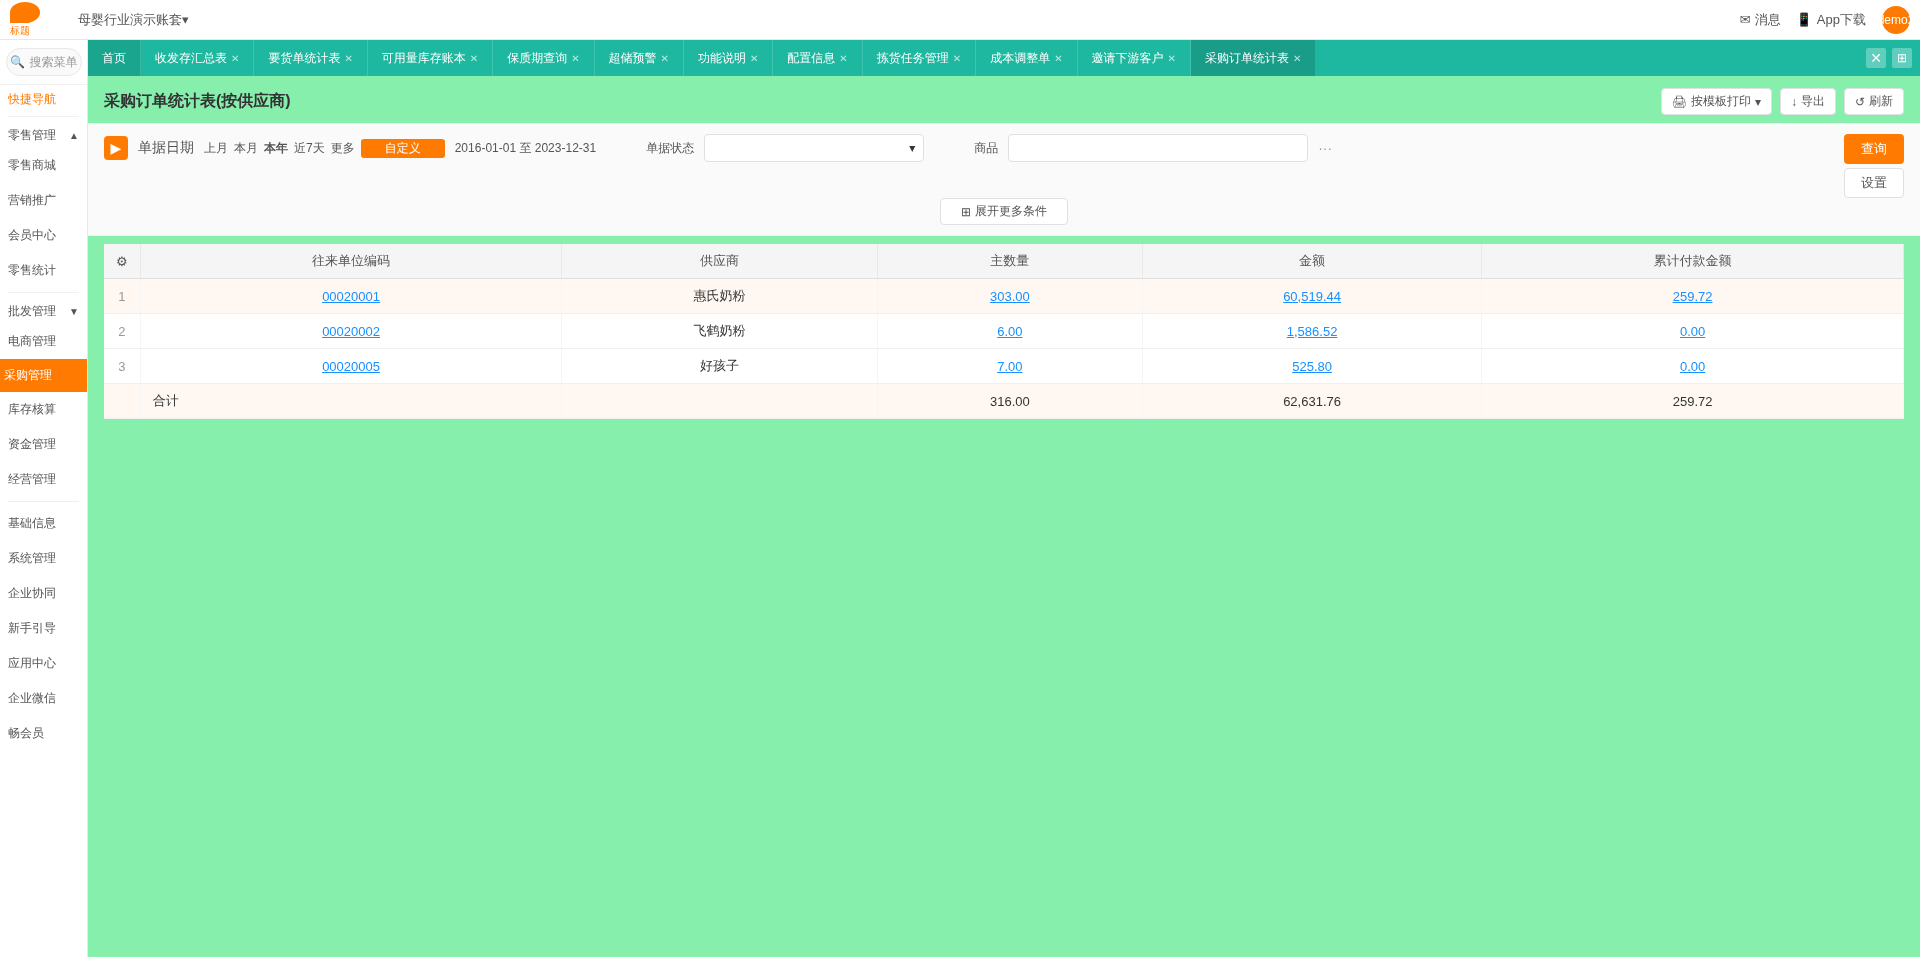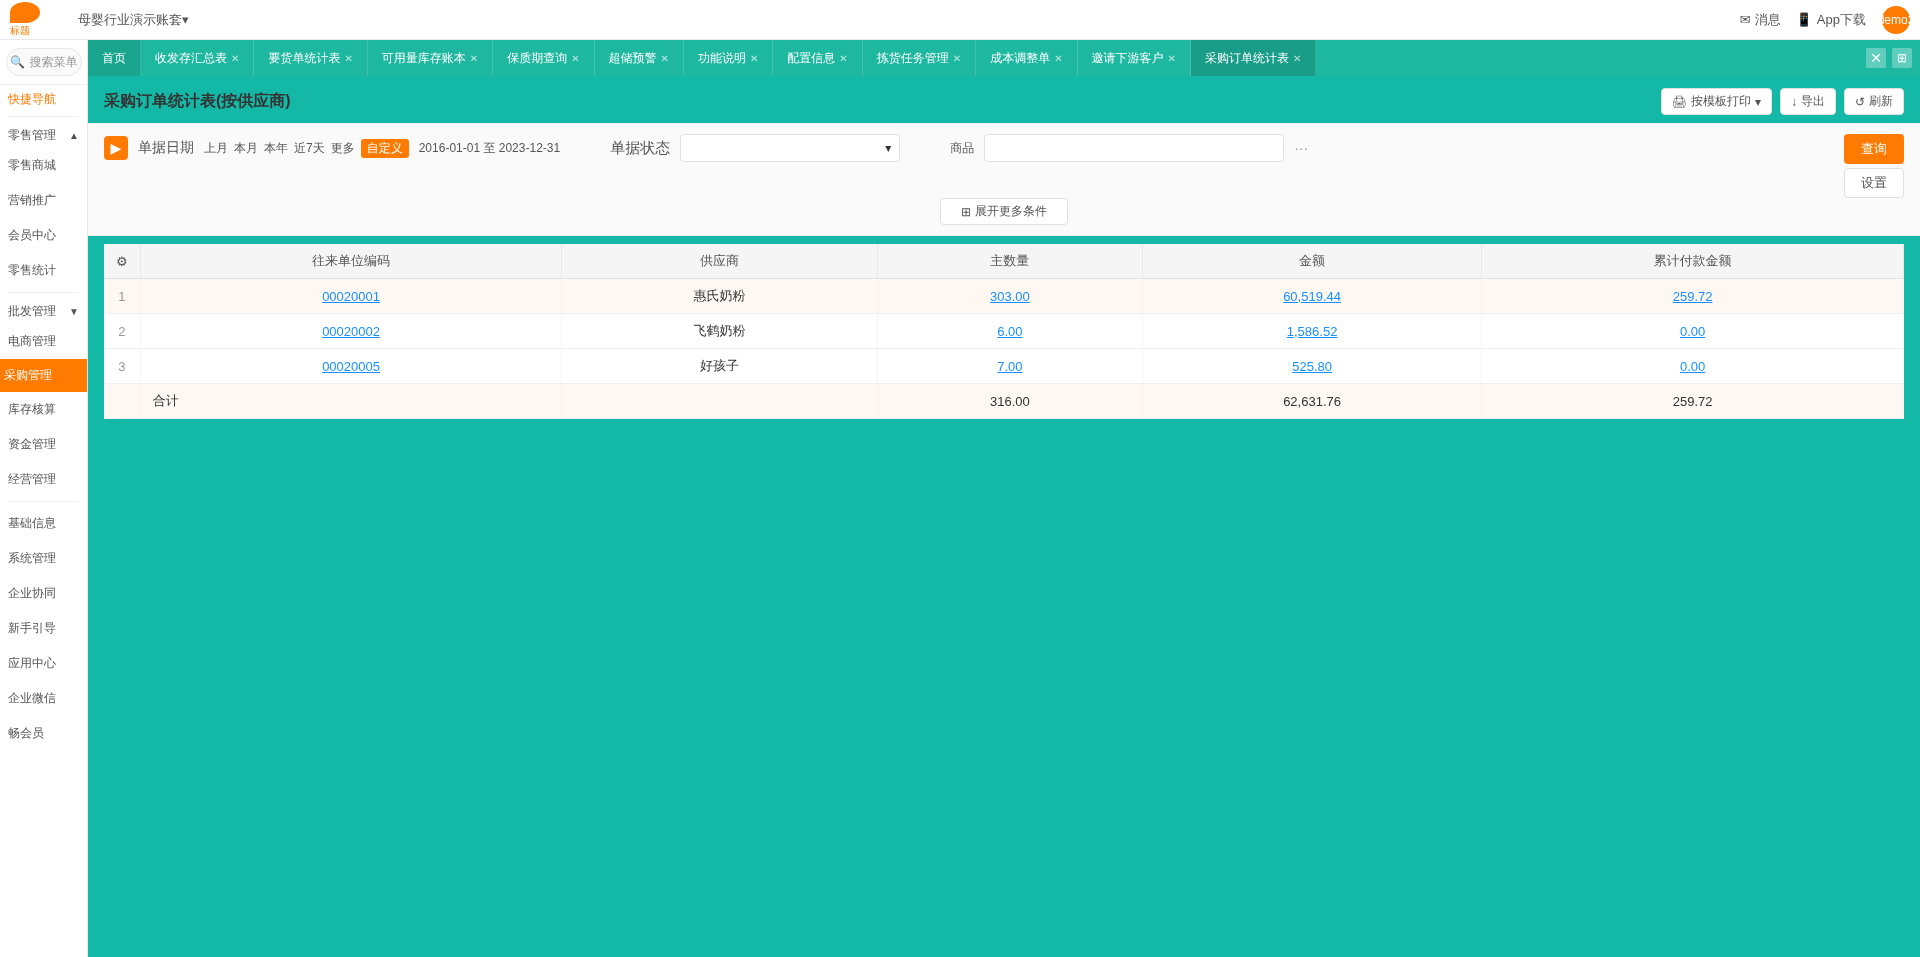--- a/index.html
+++ b/index.html
@@ -29,21 +29,21 @@
     .sidebar-item { padding: 8px 4px; text-align: left; font-size: 12px; color: #555; cursor: pointer; border-radius: 4px; margin: 1px 4px; }
     .sidebar-item.active { background: #ff7a00; color: #fff; border-radius: 0; margin: 0; padding: 8px 4px; }
     .sidebar-divider { height: 1px; background: #f0f0f0; margin: 4px 8px; }
     .sidebar-group-label { display: flex; align-items: center; justify-content: space-between; padding: 6px 8px 4px; font-size: 12px; color: #555; cursor: pointer; }
     .sidebar-group-label .arrow { font-size: 10px; }
 
     
     .content-area { flex: 1; display: flex; flex-direction: column; overflow: hidden; }
 
     
-    .page-content { flex: 1; background: #14b8a6; overflow-y: auto; padding: 0; }
+    .page-content { flex: 1; background: #86efac; overflow-y: auto; padding: 0; }
 
     
     .page-header { display: flex; align-items: center; justify-content: space-between; padding: 12px 16px 8px; border-bottom: 1px solid #f0f0f0; }
     .page-title { font-size: 16px; font-weight: bold; color: #333; }
     .page-header-actions { display: flex; align-items: center; gap: 8px; }
     .btn-template { display: flex; align-items: center; gap: 4px; padding: 4px 10px; border: 1px solid #e0e0e0; border-radius: 4px; font-size: 12px; color: #555; cursor: pointer; background: #fff; }
     .btn-export { display: flex; align-items: center; gap: 4px; padding: 4px 10px; border: 1px solid #e0e0e0; border-radius: 4px; font-size: 12px; color: #555; cursor: pointer; background: #fff; }
     .btn-refresh { display: flex; align-items: center; gap: 4px; padding: 4px 10px; border: 1px solid #e0e0e0; border-radius: 4px; font-size: 12px; color: #555; cursor: pointer; background: #fff; }
 
     
@@ -245,31 +245,31 @@
       <div style="padding: 10px 16px; border-bottom: 1px solid #f0f0f0; background: #fafafa;">
         <div style="display: flex; align-items: flex-start; gap: 12px;">
 
           <div style="flex:1;">
             <div style="display: flex; align-items: center; gap: 10px; margin-bottom: 8px; flex-wrap: wrap;">
               <div style="width:24px; height:24px; background:#ff7a00; border-radius:4px; display:flex; align-items:center; justify-content:center; cursor:pointer; color:#fff; font-size:14px;">▶</div>
               <span style="font-size:14px; color:#555; white-space:nowrap;">单据日期</span>
               <div style="display:flex; align-items:center; gap:6px;">
                 <span style="font-size:12px; color:#555; cursor:pointer;">上月</span>
                 <span style="font-size:12px; color:#555; cursor:pointer;">本月</span>
-                <span style="font-size:12px; color:#555; cursor:pointer;">本年</span>
+                <span style="font-size:12px; color:#555; cursor:pointer;font-weight:bold;">本年</span>
                 <span style="font-size:12px; color:#555; cursor:pointer;">近7天</span>
                 <span style="font-size:12px; color:#555; cursor:pointer;">更多</span>
-                <span style="font-size:12px; background:#ff7a00; color:#fff; border-radius:3px; padding:1px 6px; cursor:pointer;">自定义</span>
+                <span style="font-size:12px; background:#ff7a00; color:#fff; border-radius:3px; padding:1px 24px; cursor:pointer;">自定义</span>
               </div>
               <span style="font-size:12px; color:#555;">
                 <span>2016-01-01</span>
                 <span> 至 </span>
                 <span>2023-12-31</span>
               </span>
-              <span style="font-size:15px; color:#555; white-space:nowrap; margin-left: 40px;">单据状态</span>
+              <span style="font-size:12px; color:#555; white-space:nowrap; margin-left: 40px;">单据状态</span>
               <div style="height:28px; border:1px solid #e0e0e0; border-radius:4px; padding:0 8px; font-size:12px; color:#333; background:#fff; min-width:220px; display:flex; align-items:center; justify-content:space-between; cursor:pointer;">
                 <span></span>
                 <span>▾</span>
               </div>
               <span style="font-size:12px; color:#555; white-space:nowrap; margin-left: 40px;">商品</span>
               <input type="text" style="height: 28px; border: 1px solid rgb(224, 224, 224); border-radius: 4px; padding: 0px 8px; font-size: 12px; min-width: 300px; outline: none;">
               <span style="color:#999; cursor:pointer; font-size:14px;">···</span>
             </div>
           </div>
 

